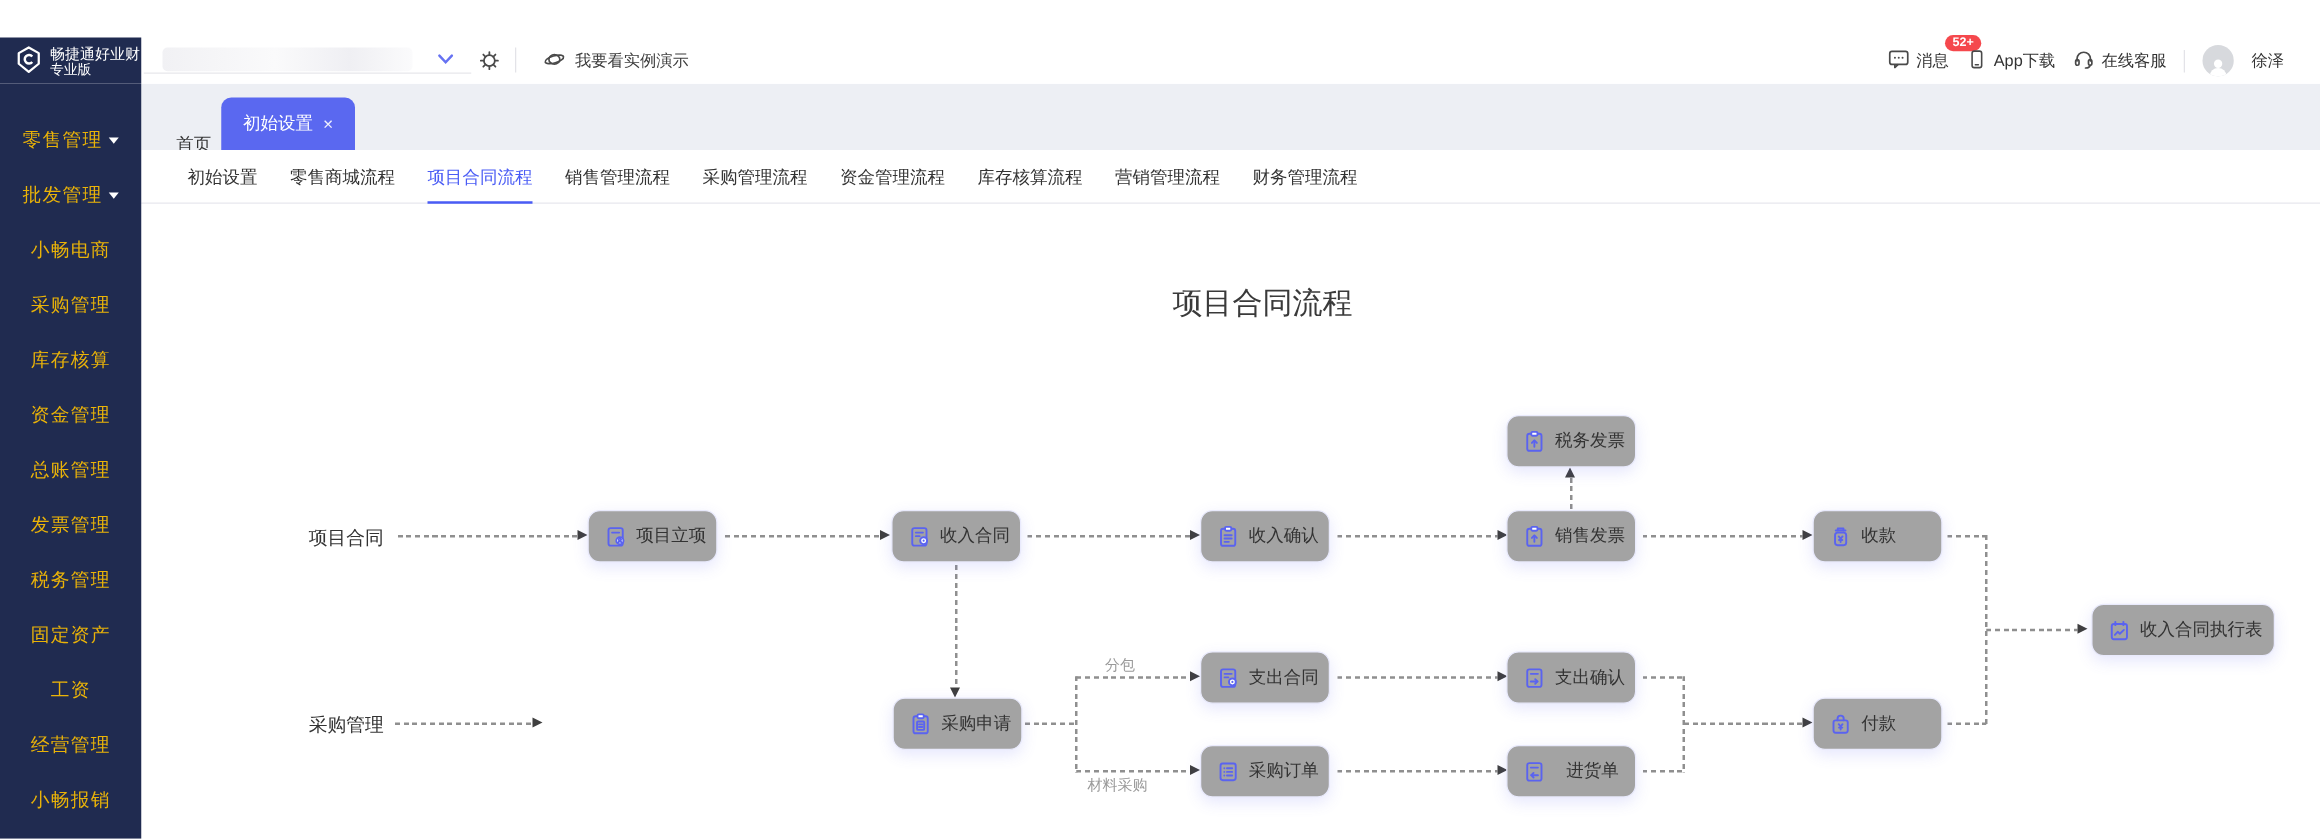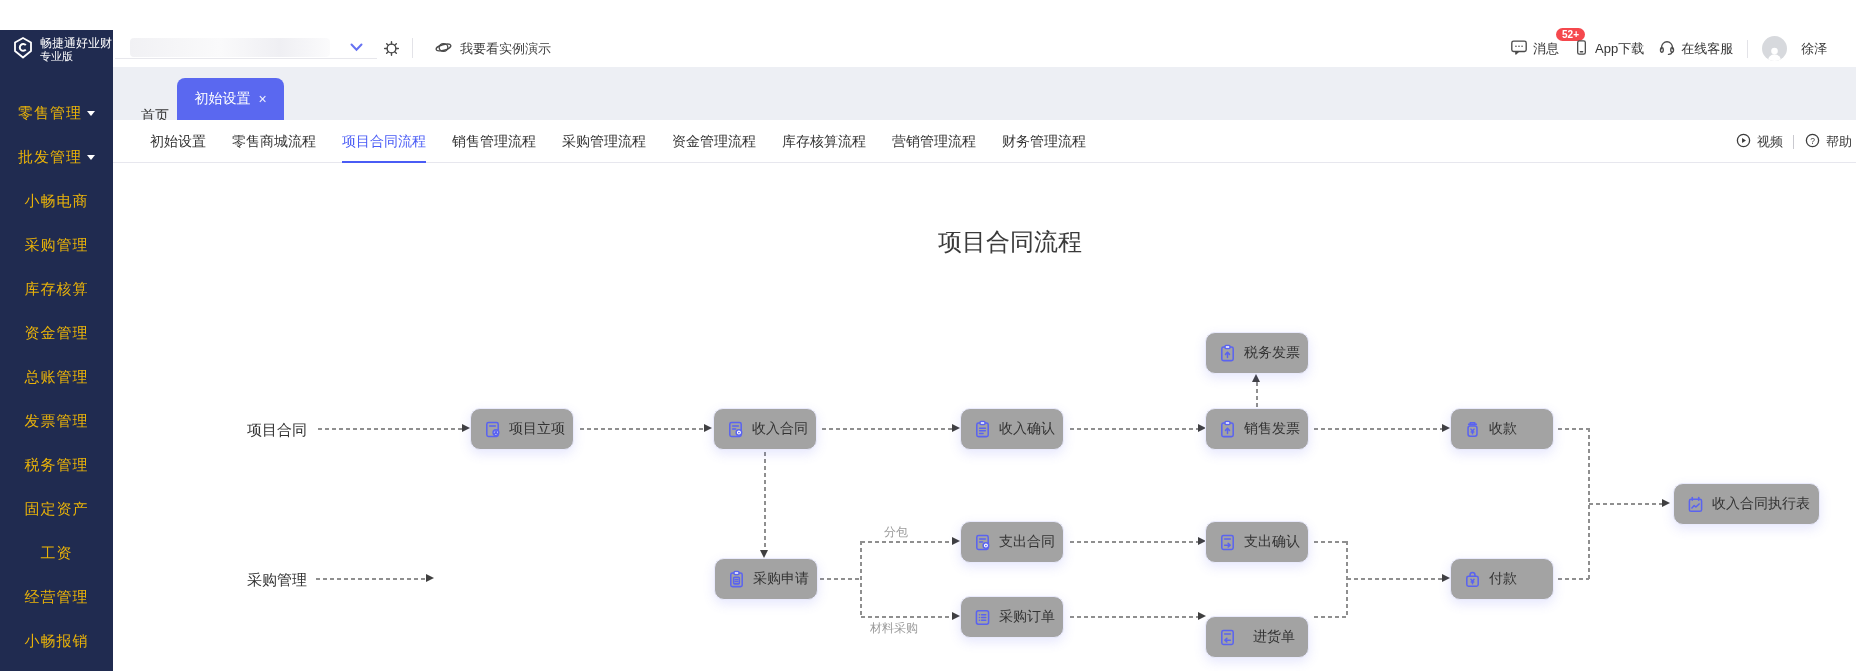--- a/index.html
+++ b/index.html
@@ -194,41 +194,20 @@
         <span class="subnav-tab">初始设置</span>
         <span class="subnav-tab">零售商城流程</span>
         <span class="subnav-tab active">项目合同流程</span>
         <span class="subnav-tab">销售管理流程</span>
         <span class="subnav-tab">采购管理流程</span>
         <span class="subnav-tab">资金管理流程</span>
         <span class="subnav-tab">库存核算流程</span>
         <span class="subnav-tab">营销管理流程</span>
         <span class="subnav-tab">财务管理流程</span>
       </div>
-    <div class="subnav-utils">
-      <span class="uitem">
-        <span>
-          <svg width="17" height="17" viewBox="0 0 20 20" fill="none" stroke="#3c3c3c" stroke-width="1.5">
-            <circle cx="10" cy="10" r="7.2"></circle>
-            <path d="M8.3 7.2l4.6 2.8-4.6 2.8z" fill="#3c3c3c" stroke="none"></path>
-          </svg>
-        </span>
-        <span>视频</span>
-      </span>
-      <span class="su-div"></span>
-      <span class="uitem">
-        <span>
-          <svg width="17" height="17" viewBox="0 0 20 20" fill="none" stroke="#3c3c3c" stroke-width="1.5">
-            <circle cx="10" cy="10" r="7.2"></circle>
-            <text x="10" y="13.6" text-anchor="middle" font-size="10" fill="#3c3c3c" stroke="none" font-family="Liberation Sans,sans-serif">?</text>
-          </svg>
-        </span>
-        <span>帮助</span>
-      </span>
-    </div>
   </div>
 
   <div class="content"></div>
   <div class="fc-title">项目合同流程</div>
   <div id="fc">
       <div class="fc-node" style="left: 1205px; top: 332px; width: 104px;">
         <span class="ic">
           <svg width="19" height="19" viewBox="0 0 20 20" fill="none" stroke="#5a63f0" stroke-width="1.6" stroke-linecap="round" stroke-linejoin="round">
             <rect x="4" y="3.2" width="12" height="14.3" rx="1.8"></rect>
             <rect x="7.4" y="1.6" width="5.2" height="3.2" rx="1" fill="#fff"></rect>
@@ -340,21 +319,21 @@
             <circle cx="6.8" cy="7" r="0.8" fill="#5a63f0" stroke="none"></circle>
             <circle cx="6.8" cy="10" r="0.8" fill="#5a63f0" stroke="none"></circle>
             <circle cx="6.8" cy="13" r="0.8" fill="#5a63f0" stroke="none"></circle>
             <line x1="9" y1="7" x2="13.4" y2="7"></line>
             <line x1="9" y1="10" x2="13.4" y2="10"></line>
             <line x1="9" y1="13" x2="13.4" y2="13"></line>
           </svg>
         </span>
         <span>采购订单</span>
       </div>
-      <div class="fc-node" style="left: 1205px; top: 616px; width: 104px; gap: 16px;">
+      <div class="fc-node" style="left: 1205px; top: 596px; width: 104px; gap: 16px;">
         <span class="ic">
           <svg width="19" height="19" viewBox="0 0 20 20" fill="none" stroke="#5a63f0" stroke-width="1.6" stroke-linecap="round" stroke-linejoin="round">
             <rect x="4" y="2.6" width="12" height="14.8" rx="1.8"></rect>
             <line x1="7" y1="6.4" x2="13" y2="6.4"></line>
             <line x1="13" y1="12.8" x2="7.4" y2="12.8"></line>
             <polyline points="9.3,10.9 7.4,12.8 9.3,14.7"></polyline>
           </svg>
         </span>
         <span>进货单</span>
       </div>

